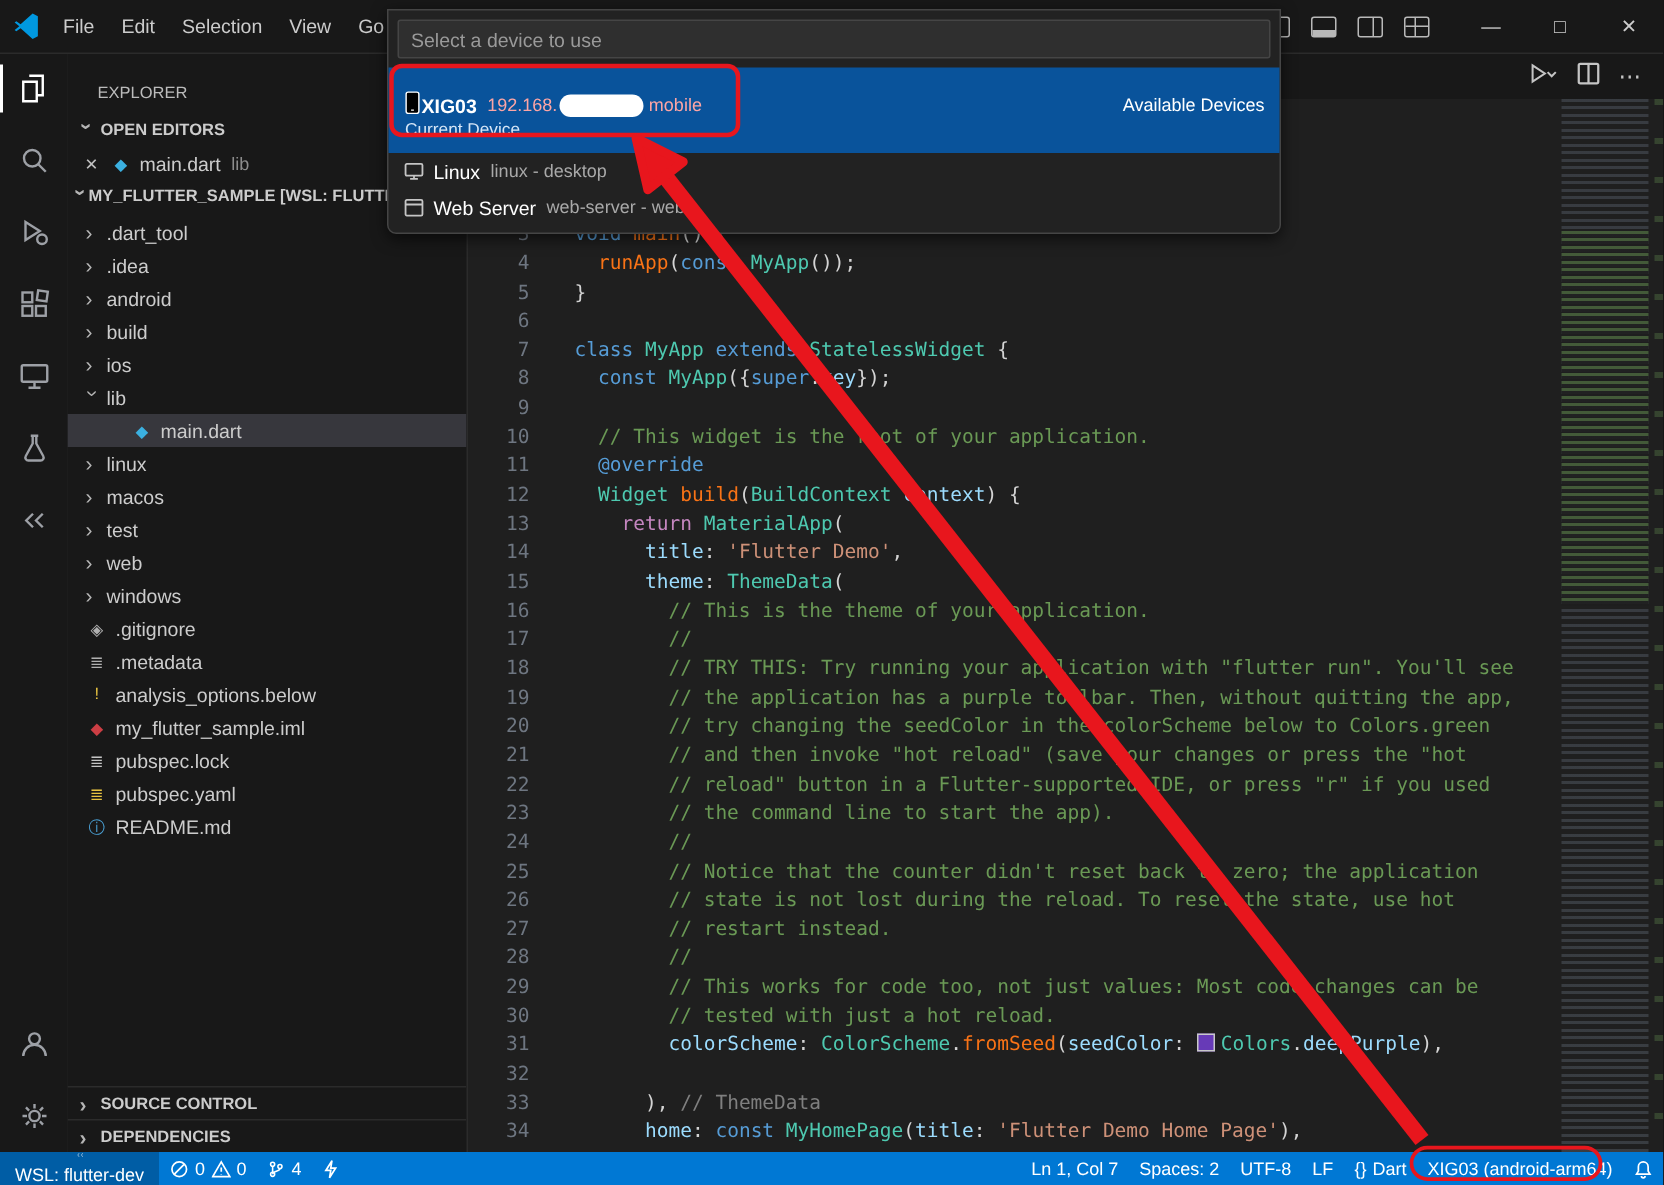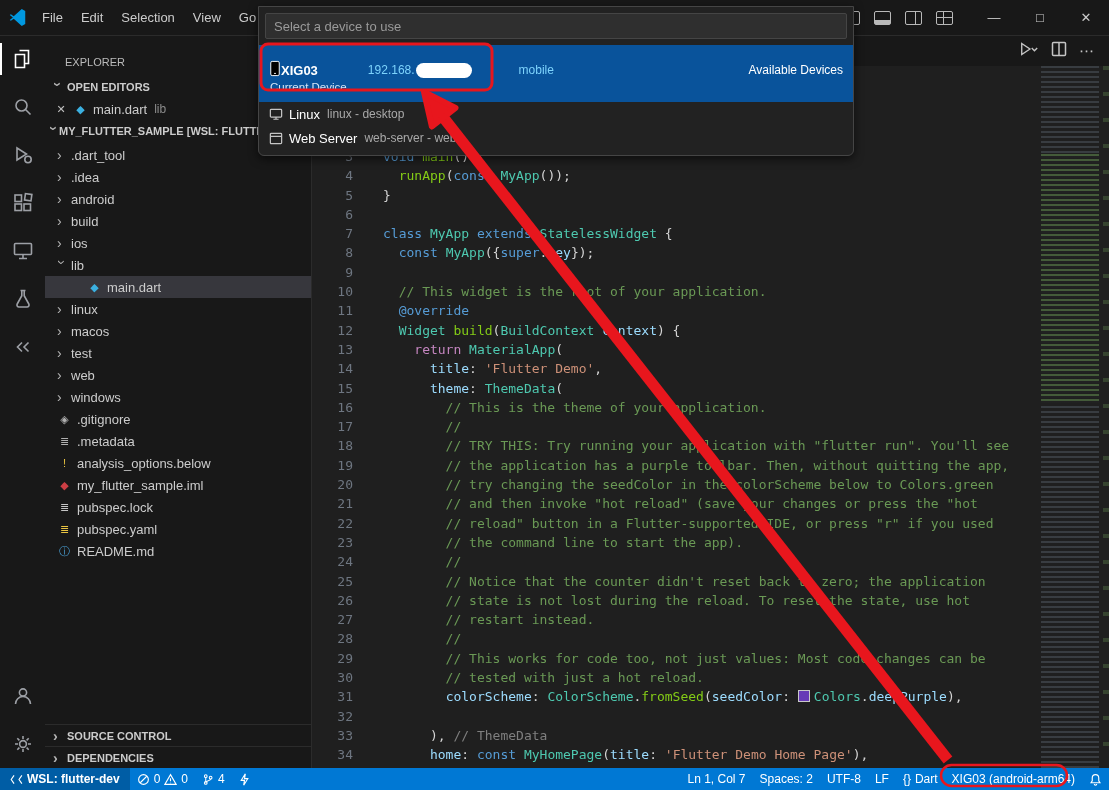--- a/index.html
+++ b/index.html
@@ -56,51 +56,51 @@
             border-bottom:1px solid #2b2b2b;display:flex;align-items:center;z-index:1;}
   .editor-actions{margin-left:auto;display:flex;align-items:center;gap:12px;padding-right:14px;color:#c5c5c5;}
   .editor-actions svg{stroke:#c5c5c5;fill:none;stroke-width:1.5;}
   #editor{position:absolute;left:311px;top:66px;right:0;bottom:22px;background:#1f1f1f;overflow:hidden;z-index:1;}
   #code-area{position:absolute;left:0;top:0;right:72px;bottom:0;padding-top:63px;
              font-family:"DejaVu Sans Mono",monospace;font-size:13px;line-height:19.3px;}
   #codelens{margin-left:72px;height:18px;font-family:"Liberation Sans",sans-serif;font-size:11.5px;color:#999999;}
   .code-line{display:flex;height:19.3px;white-space:pre;}
   .code-line .ln{width:42px;flex:none;text-align:right;color:#6e7681;}
   .code-line .lt{padding-left:30px;}
-  .tk-k{color:#569cd6}.tk-r{color:#c586c0}.tk-t{color:#4ec9b0}.tk-f{color:#84cc16}.tk-v{color:#9cdcfe}
+  .tk-k{color:#569cd6}.tk-r{color:#c586c0}.tk-t{color:#4ec9b0}.tk-f{color:#f97316}.tk-v{color:#9cdcfe}
   .tk-s{color:#ce9178}.tk-c{color:#6a9955}.tk-p{color:#d4d4d4}.tk-a{color:#569cd6}.tk-g{color:#7f7f7f}
   .swatch{display:inline-block;width:10px;height:10px;background:#673ab7;border:1px solid #c8c8c8;margin-right:4px;vertical-align:-1px;}
   
   #minimap{position:absolute;right:10px;top:0;width:58px;bottom:0;opacity:.9;
            background:repeating-linear-gradient(180deg,rgba(125,140,158,.30) 0 2px,transparent 2px 5px);}
   #minimap .mm-green{position:absolute;left:0;right:0;top:88px;height:250px;
            background:repeating-linear-gradient(180deg,rgba(106,153,85,.55) 0 2px,rgba(31,31,31,.9) 2px 5px);}
   #overview-ruler{position:absolute;right:0;top:0;width:6px;bottom:0;
            background:repeating-linear-gradient(180deg,rgba(106,153,85,.6) 0 4px,transparent 4px 26px);opacity:.5;}
   
   #statusbar{position:absolute;left:0;right:0;bottom:0;height:22px;background:#0078d4;color:#ffffff;
              display:flex;align-items:center;font-size:12px;z-index:6;}
   .sb-item{padding:0 7px;display:flex;align-items:center;gap:4px;height:22px;}
-  .sb-remote{background:rgba(0,0,0,.22);padding:0 10px;font-weight:bold;}
+  .sb-remote{background:rgba(0,0,0,.22);padding:0 10px;font-weight:normal;flex-direction:column;}
   .sb-right{margin-left:auto;display:flex;align-items:center;}
   #statusbar svg{stroke:#ffffff;fill:none;stroke-width:1.4;}
   
   #quickpick{position:absolute;left:258px;top:6px;width:594px;background:#222222;border:1px solid #454545;
              border-radius:0 0 6px 6px;box-shadow:0 3px 10px rgba(0,0,0,.6);z-index:50;padding-bottom:5px;}
   .qp-input{margin:6px;height:24px;background:#2f2f2f;border:1px solid #454545;display:flex;align-items:center;
             padding:0 8px;color:#9a9a9a;font-size:13px;border-radius:2px;}
   .qp-item{display:flex;align-items:center;height:24px;padding:0 10px;color:#e4e4e4;}
   .qp-item .qp-icon{width:20px;display:flex;align-items:center;flex:none;}
   .qp-item svg{stroke:#c5c5c5;fill:none;stroke-width:1.4;}
   .qp-sel{background:#09539b;height:auto;display:block;padding:14px 10px 4px 10px;}
   .qp-sel svg{stroke:#ffffff;}
   .qp-row{display:flex;align-items:center;height:22px;}
   .qp-label{font-size:13px;color:#ffffff;margin-right:7px;}
   .qp-desc{font-size:12px;color:#a9a9a9;}
-  .qp-sel .qp-desc{color:#7dd3fc;margin-left:43px;}
+  .qp-sel .qp-desc{color:#fca5a5;}
   .qp-right{margin-left:auto;font-size:12px;color:#ffffff;}
   .qp-detail{font-size:11.5px;color:#d6e6f7;padding-left:1px;height:17px;}
   .redaction{display:inline-block;width:56px;height:15px;background:#ffffff;border-radius:8px;margin:0 4px 0 1px;}
   
   #annotations{position:absolute;left:0;top:0;width:1109px;height:790px;z-index:100;pointer-events:none;}
 </style>
 </head>
 <body>
 
 <div id="app">

